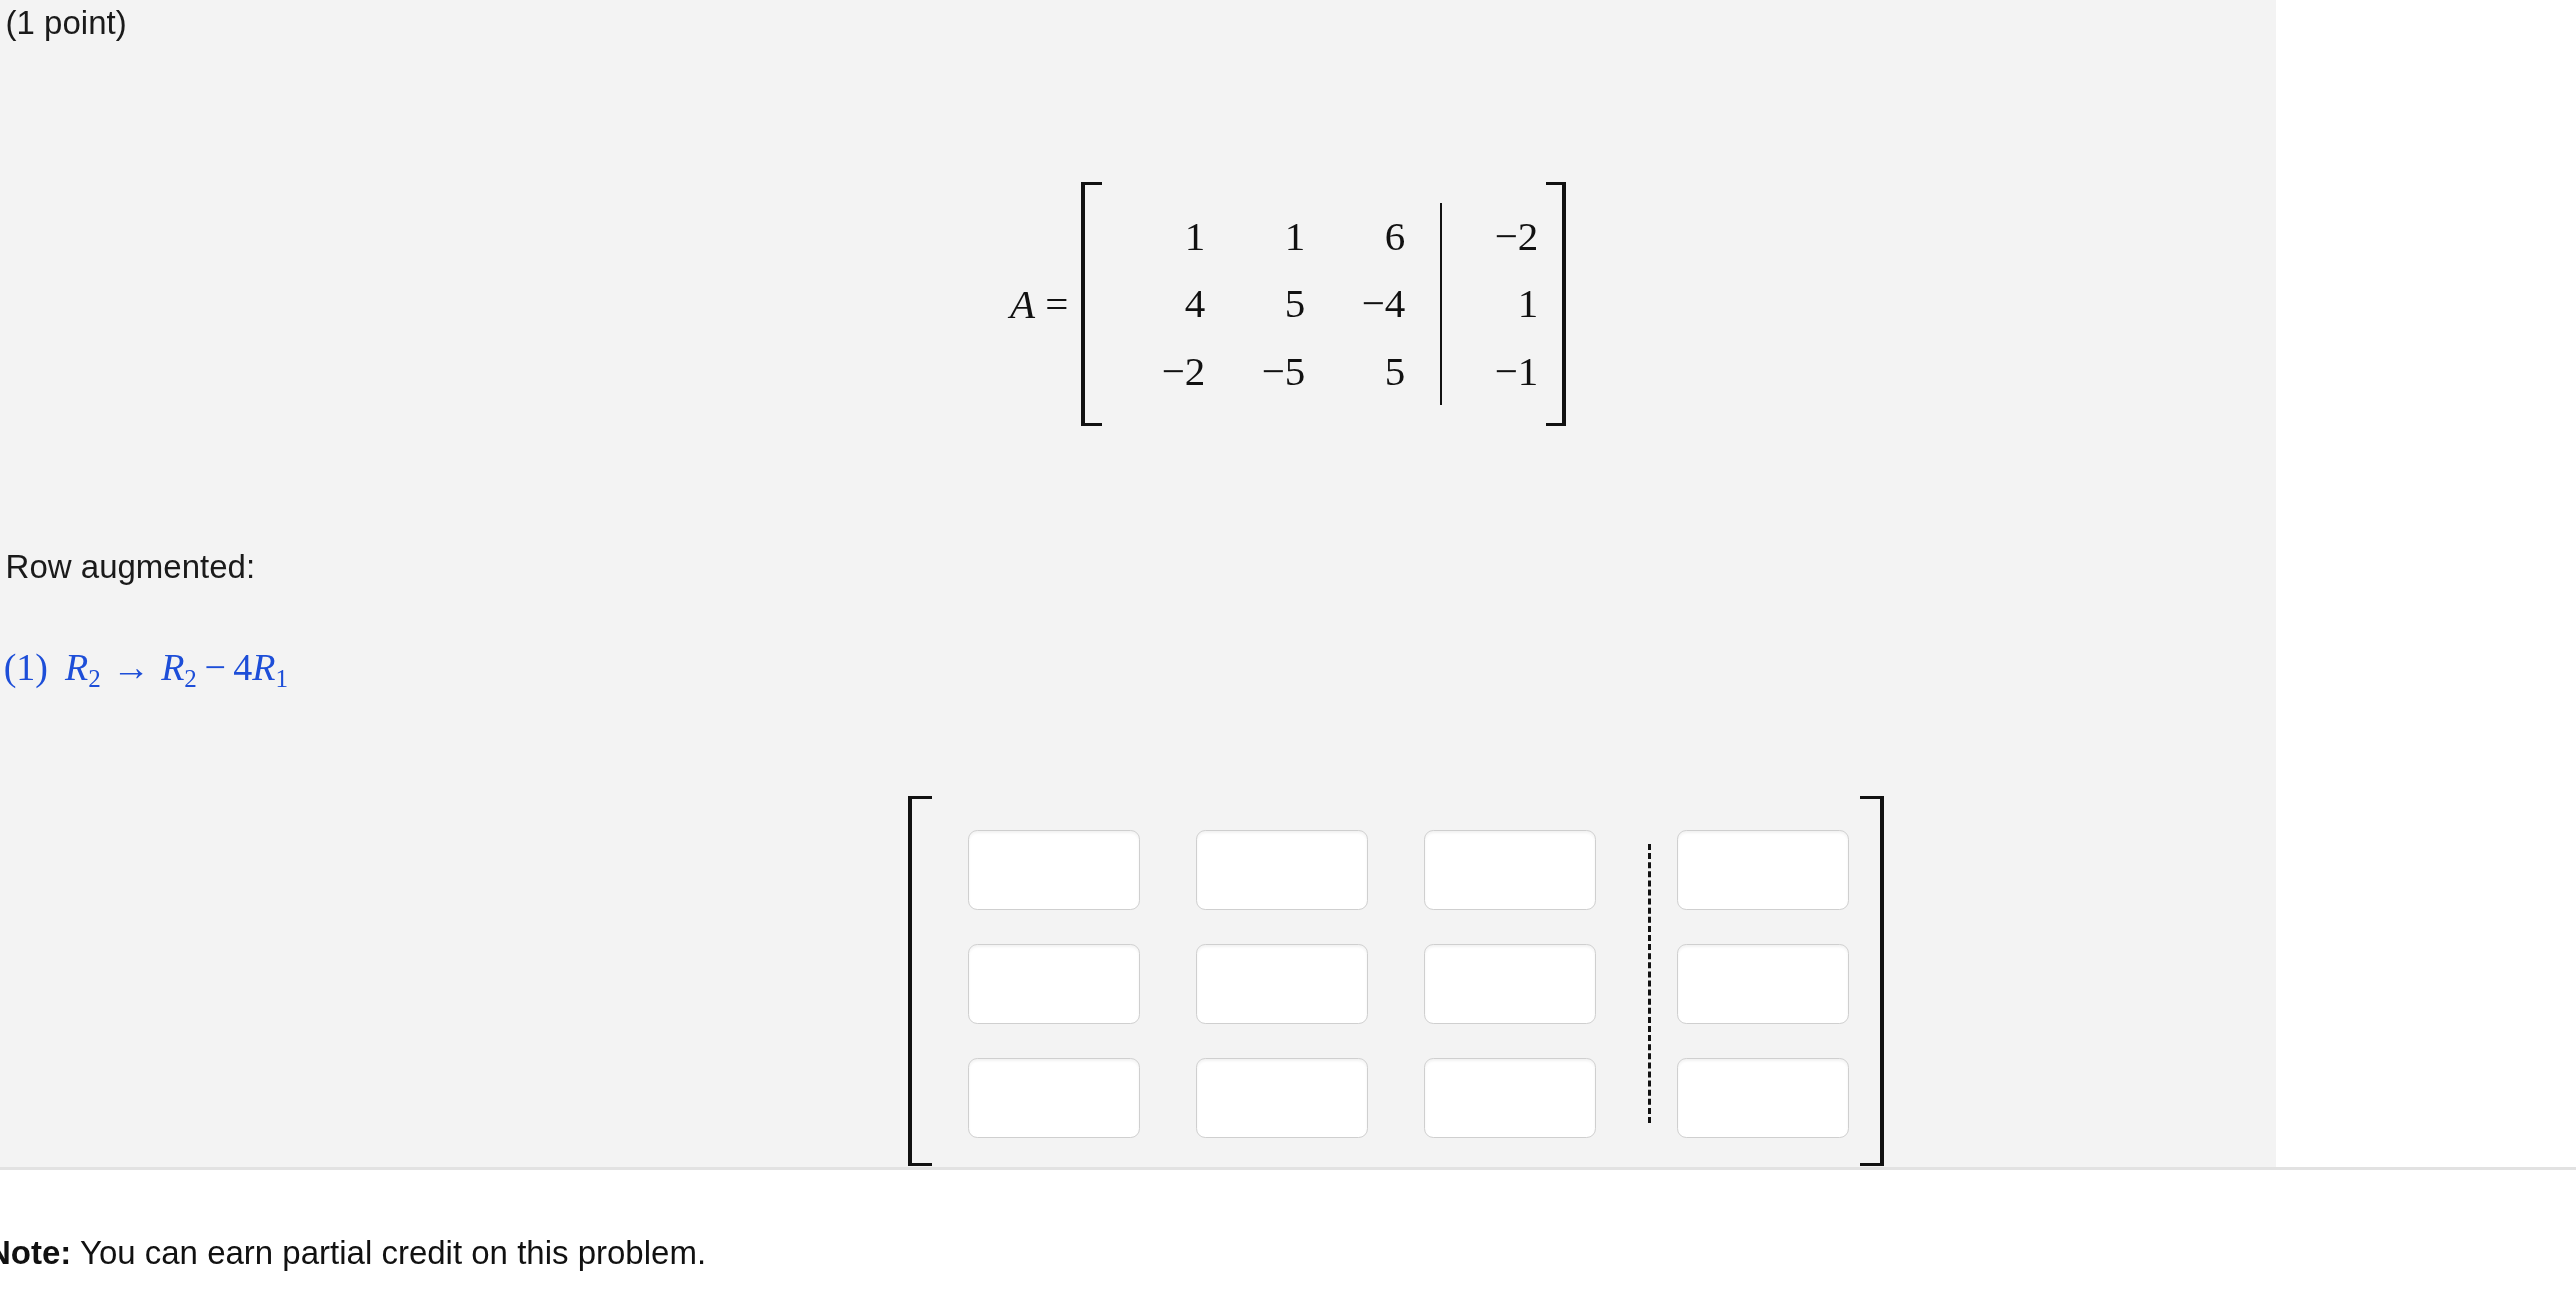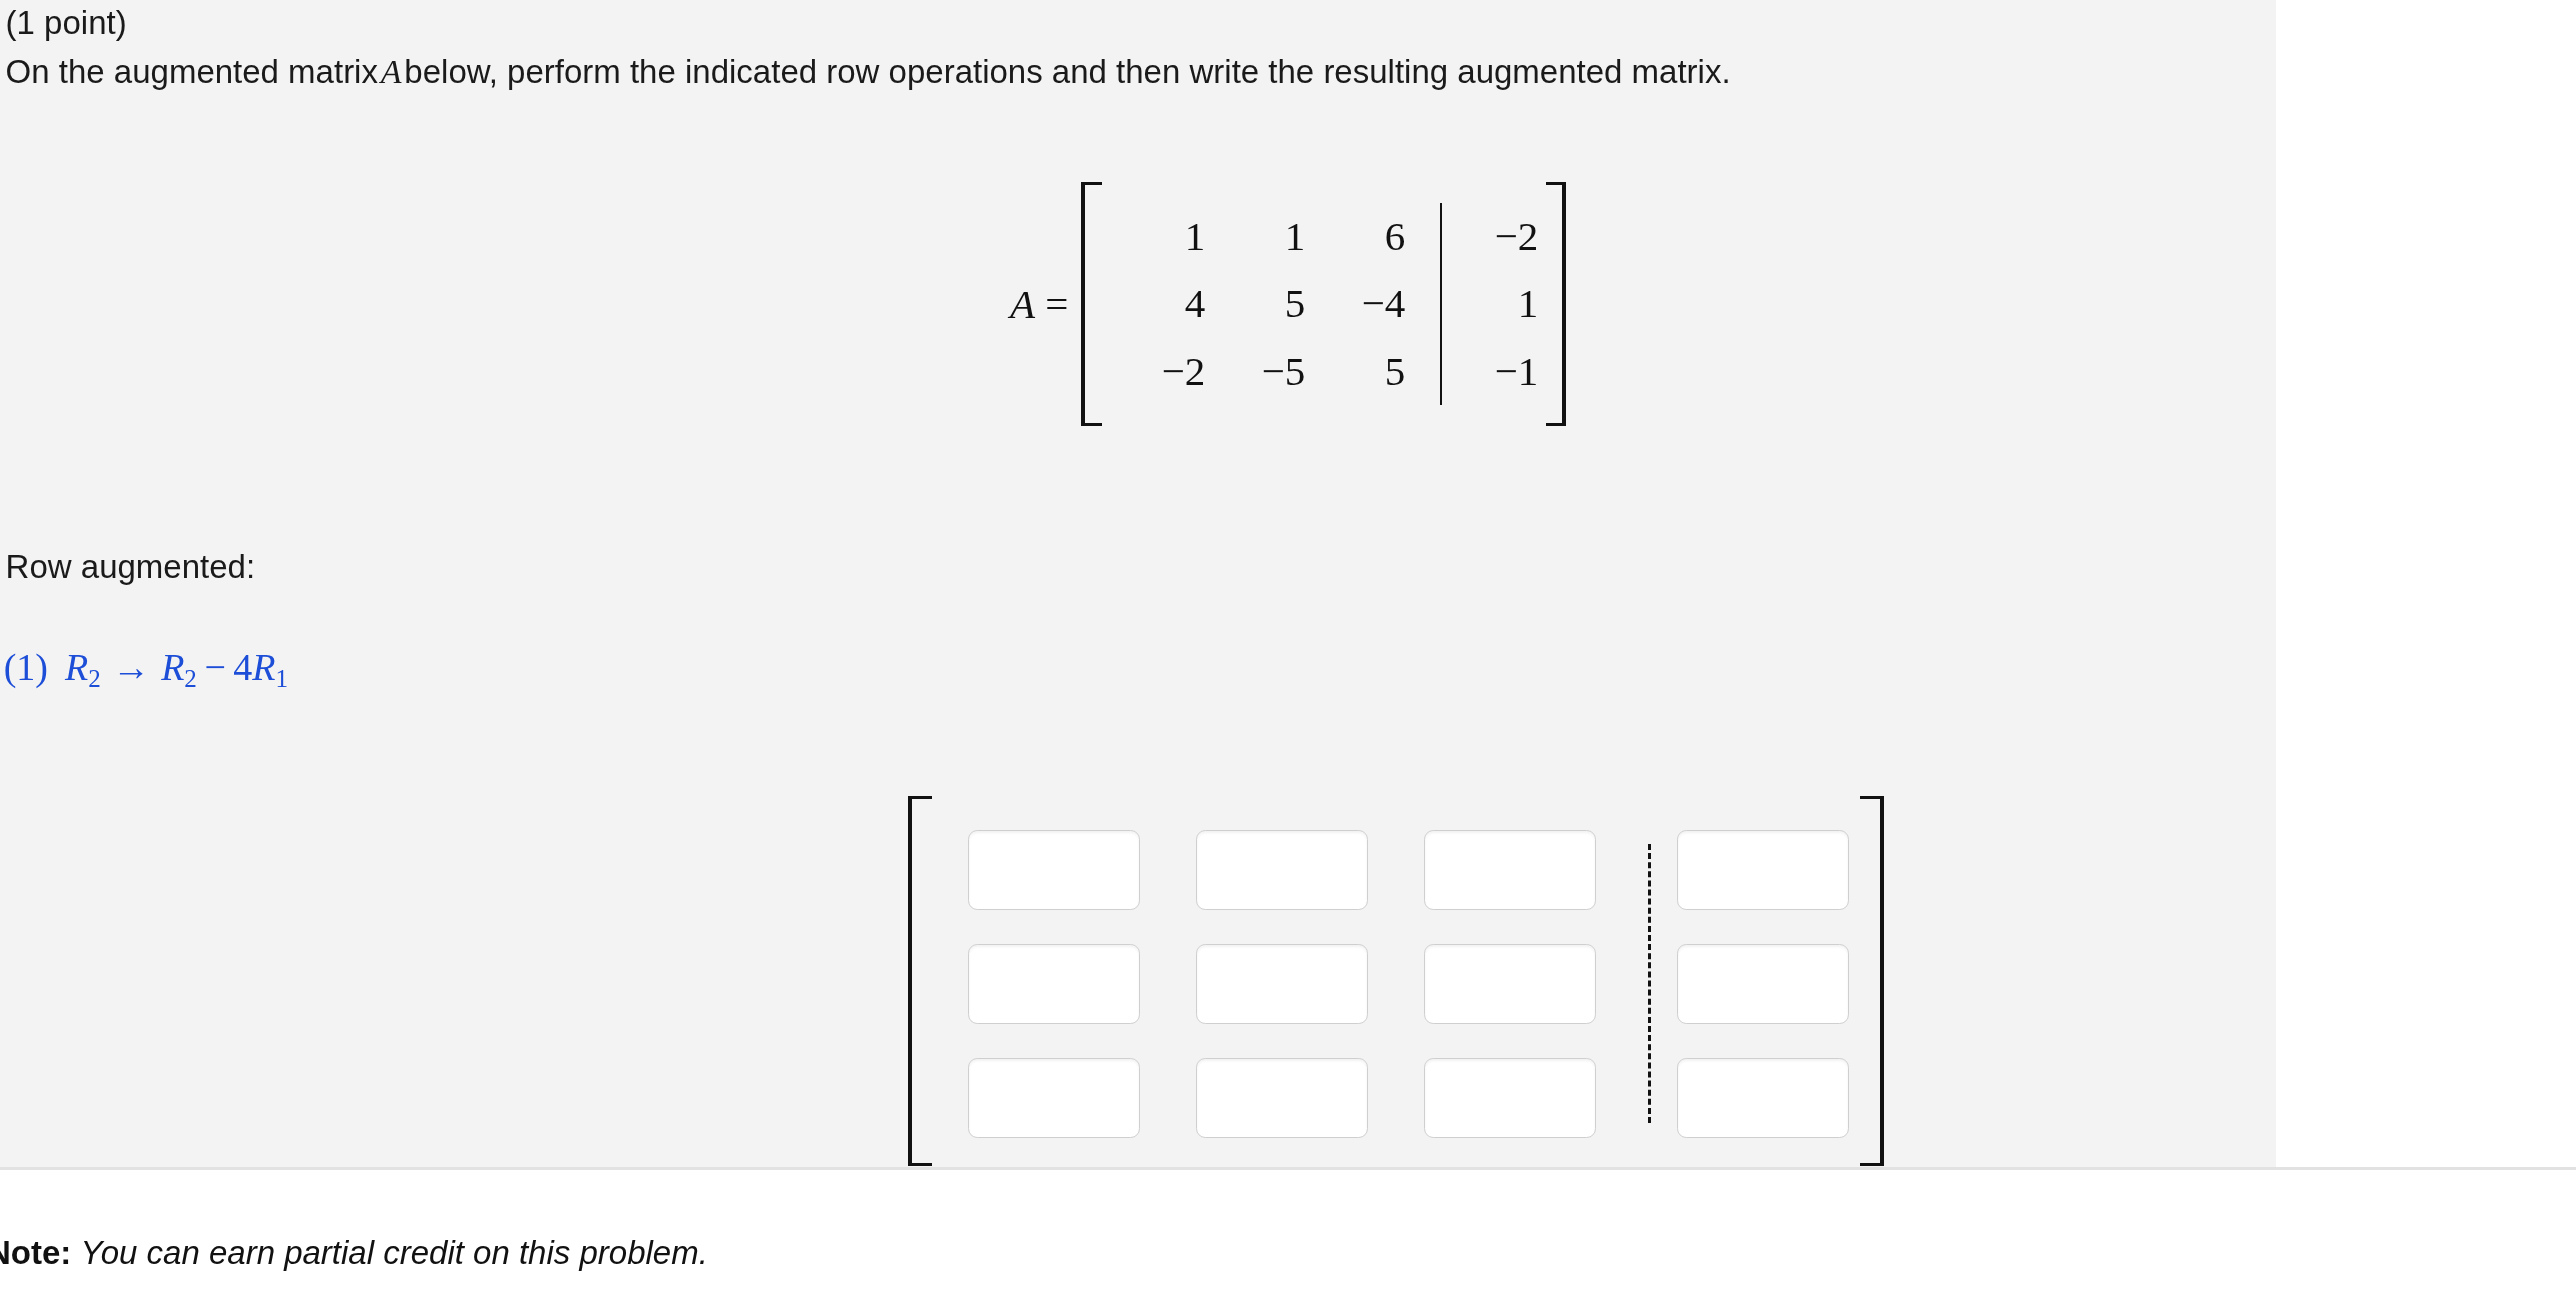--- a/index.html
+++ b/index.html
@@ -221,33 +221,29 @@
     left: -13px;
     top: 1234px;
     font-size: 33px;
     color: #111;
     white-space: nowrap;
   }
   .note-line .note-label {
     font-weight: bold;
   }
   .note-line .note-body {
-    font-style: italic;
   }
 </style>
 </head>
 <body>
 
 <div class="problem-panel">
 
   <div class="points-line">(1 point)</div>
 
-  <div class="prompt-line">
-    <span>On the augmented matrix</span><span class="mvar">A</span><span>below, perform the indicated row operations and then write the resulting augmented matrix.</span>
-  </div>
 
   <div class="matrix-display">
     <span class="matrix-eq-label">
       <span class="italic-a">A</span>
       <span>=</span>
     </span>
     <span class="bracketed">
       <span class="sqbracket left"></span>
       <span class="matrix-grid">
         <span class="matrix-cell">1</span>

